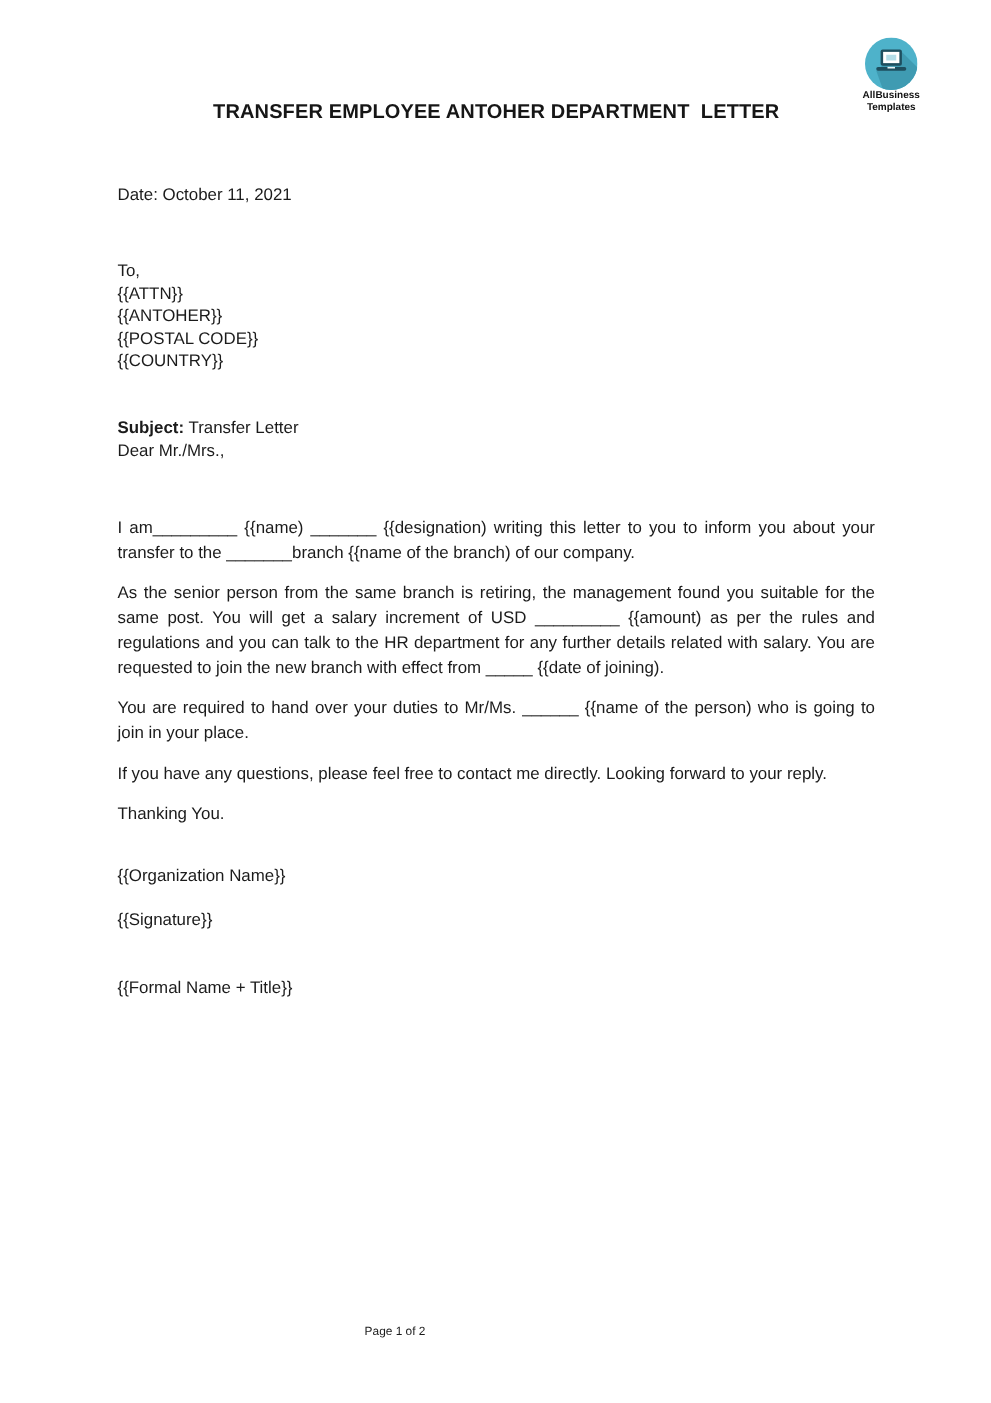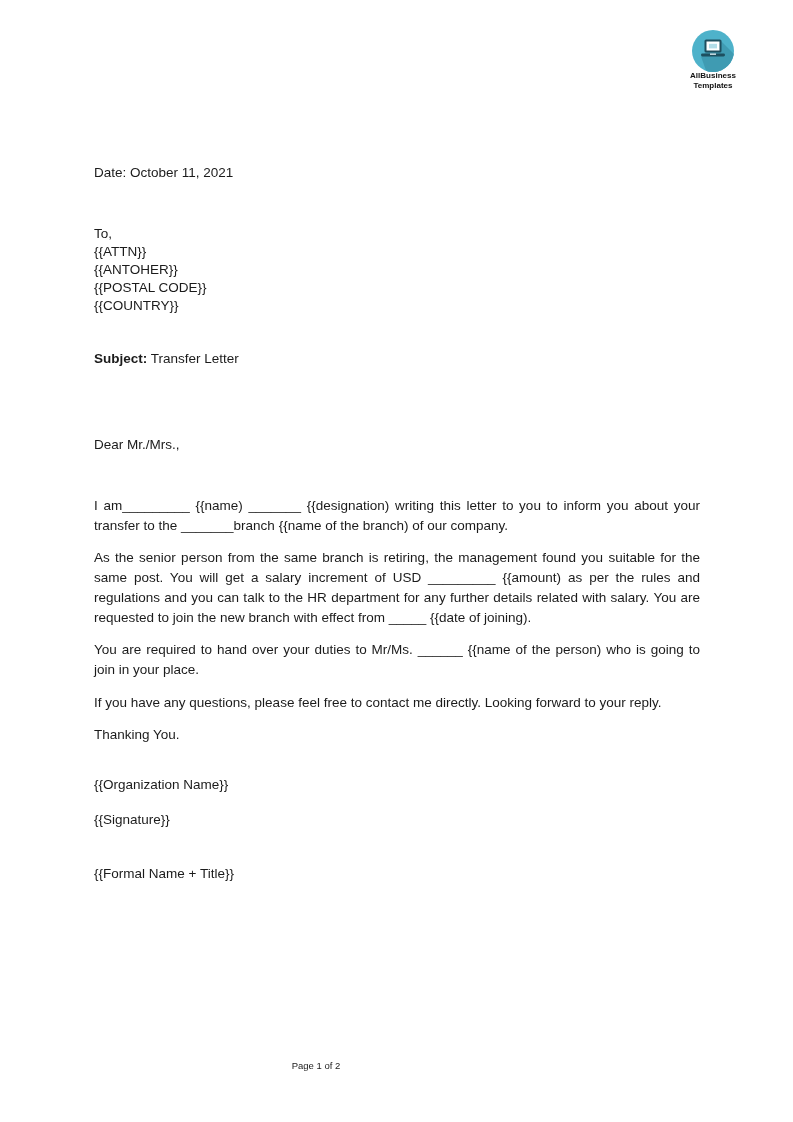--- a/index.html
+++ b/index.html
@@ -9,21 +9,21 @@
   }
   .page {
     position: relative;
     width: 793px;
     height: 1122px;
     background: #ffffff;
     font-family: "Liberation Sans", sans-serif;
     color: #1b1b1b;
     font-size: 13.5px;
     box-sizing: border-box;
-    padding: 116px 93px 0 94px;
+    padding: 80px 93px 0 94px;
     overflow: hidden;
   }
   
   .logo {
     position: absolute;
     top: 30px;
     left: 671px;
     width: 84px;
     text-align: center;
   }
@@ -45,21 +45,21 @@
     line-height: 19px;
     color: #161616;
     white-space: pre-wrap;
     letter-spacing: 0.1px;
   }
   .date-line { margin-top: 47px; line-height: 19px; }
   .to-block  { margin-top: 43px; }
   .to-block div { line-height: 18px; }
   .subject-line { margin-top: 34px; line-height: 19px; }
   .subject-label { font-weight: 700; }
-  .salutation { margin-top: 67px; line-height: 19px; }
+  .salutation { line-height: 19px; }
   .body-paras { margin-top: 42px; }
   .para {
     margin: 0 0 13px 0;
     line-height: 19.7px;
     text-align: justify;
   }
   .para.no-justify { text-align: left; }
   .closing-org    { margin-top: 30px; line-height: 19px; }
   .closing-sig    { margin-top: 16px; line-height: 19px; }
   .closing-formal { margin-top: 35px; line-height: 19px; }
@@ -97,20 +97,21 @@
         <rect x="9" y="23.5" width="24" height="3" rx="1.4" fill="#1e4f5f"></rect>
         <rect x="18" y="23.5" width="6" height="1.3" fill="#e8f4f8"></rect>
       </g>
     </svg>
     <div class="logo-text">
       <div>AllBusiness</div>
       <div>Templates</div>
     </div>
   </div>
 
+  <h1 class="title">TRANSFER EMPLOYEE ANTOHER DEPARTMENT  LETTER</h1>
 
   <div class="date-line">Date: October 11, 2021</div>
 
   <div class="to-block">
     <div>To,</div>
     <div>{{ATTN}}</div>
     <div>{{ANTOHER}}</div>
     <div>{{POSTAL CODE}}</div>
     <div>{{COUNTRY}}</div>
   </div>

